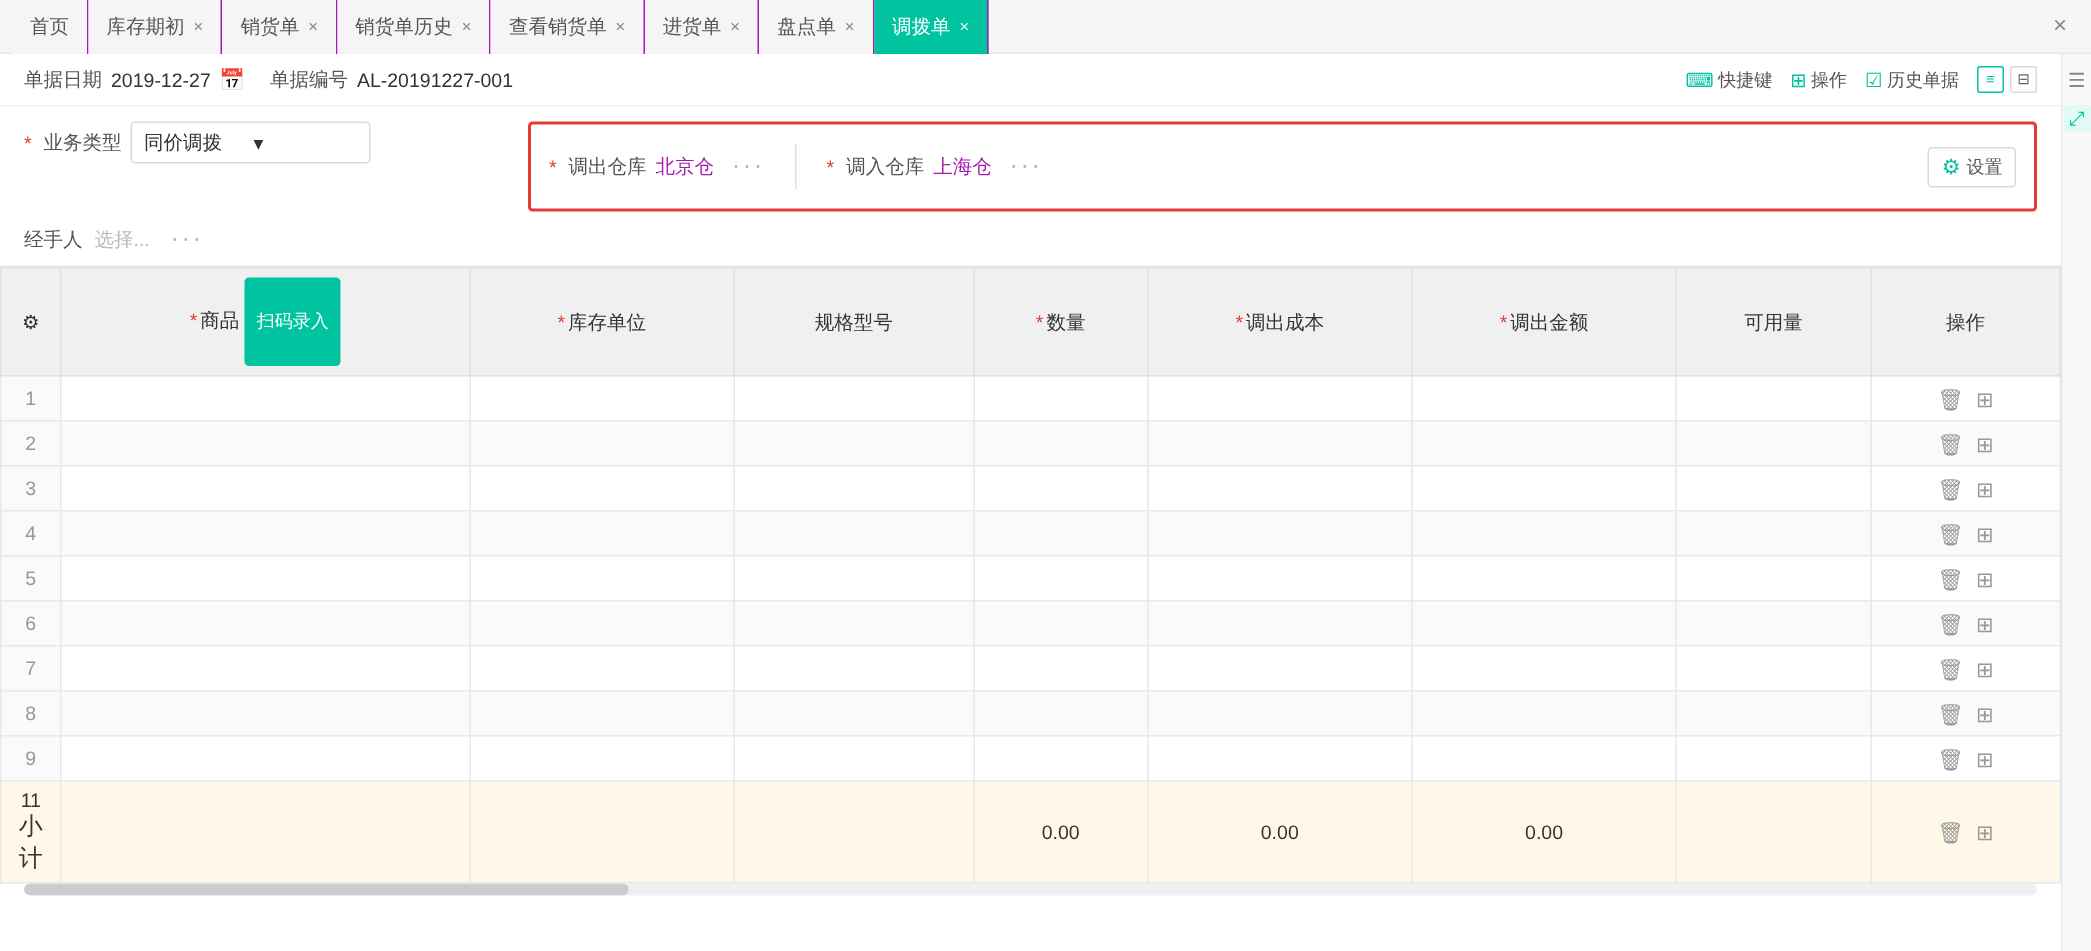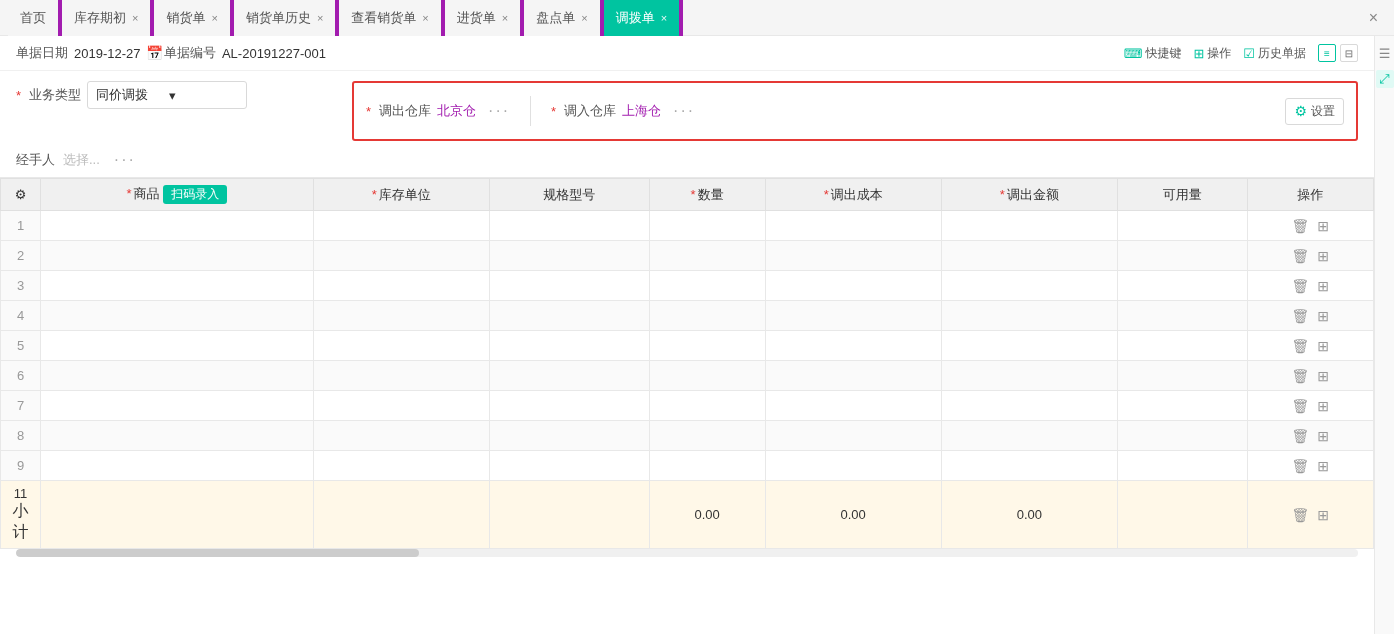--- a/index.html
+++ b/index.html
@@ -14,21 +14,21 @@
       padding: 0 8px;
       position: relative;
     }
     .tab-item {
       display: flex; align-items: center;
       padding: 0 12px;
       height: 36px;
       cursor: pointer;
       font-size: 13px;
       color: #555;
-      border-right: 4px solid #a21caf;
+      border-right: 1px solid #a21caf;
       white-space: nowrap;
       background: #f5f5f5;
     }
     .tab-item:first-child { border-left: none; }
     .tab-item.active {
       background: #00c4a0;
       color: #fff;
     }
     .tab-item .tab-close {
       margin-left: 6px;
@@ -45,20 +45,21 @@
       cursor: pointer;
       padding: 0 8px;
     }
 
     
     .toolbar {
       display: flex; align-items: center;
       padding: 8px 16px;
       border-bottom: 1px solid #f0f0f0;
       background: #fff;
+      gap: 16px;
     }
     .toolbar-field {
       display: flex; align-items: center; gap: 6px;
     }
     .toolbar-label { color: #555; font-size: 13px; }
     .toolbar-value { color: #333; font-size: 13px; font-weight: 500; }
     .calendar-icon { color: #00c4a0; cursor: pointer; font-size: 14px; }
     .toolbar-right {
       margin-left: auto;
       display: flex; align-items: center; gap: 12px;
@@ -187,21 +188,21 @@
     .op-icon {
       cursor: pointer; color: #999; font-size: 14px;
     }
 
     
     .scan-btn {
       background: #00c4a0;
       color: #fff;
       border: none;
       border-radius: 3px;
-      padding: 1px 8px;
+      padding: 21px 8px;
       font-size: 12px;
       cursor: pointer;
       white-space: nowrap;
     }
 
     
     .side-panel {
       position: fixed;
       right: 0;
       top: 36px;

